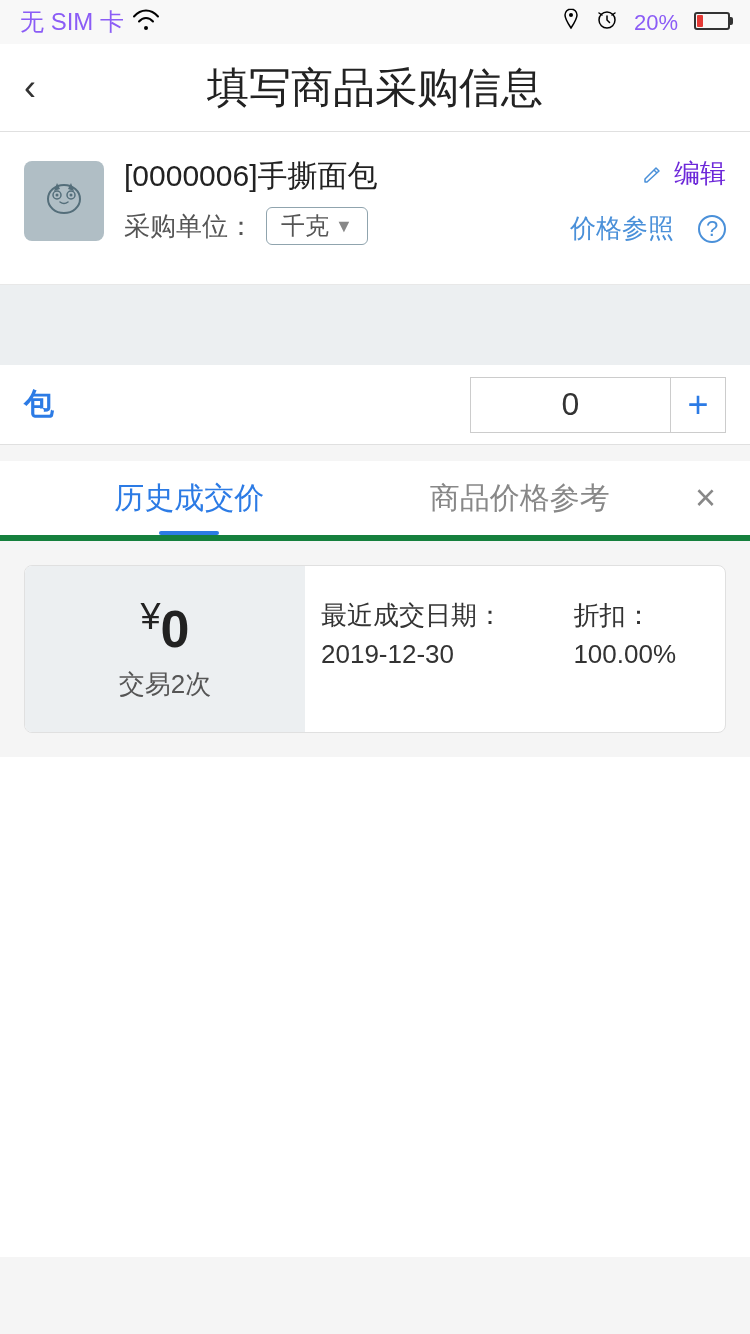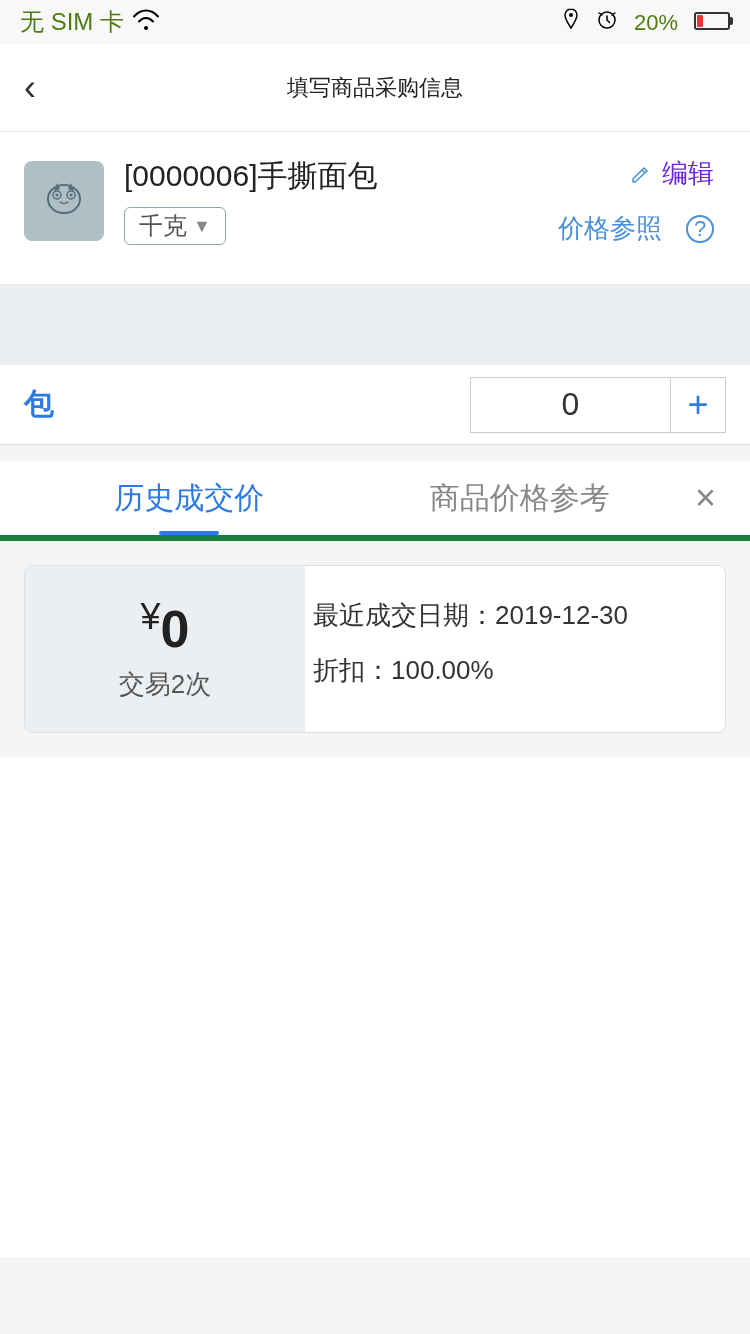--- a/index.html
+++ b/index.html
@@ -15,21 +15,21 @@
     
     .status-bar {
       width: 100%;
       height: 44px;
       background: #f8f8f8;
       display: flex;
       align-items: center;
       justify-content: space-between;
       padding: 0 20px;
       font-size: 26px;
-      color: #4d7c0f;
+      color: #8b5cf6;
     }
     .status-left {
       display: flex;
       align-items: center;
       gap: 8px;
       font-size: 24px;
     }
     .status-center {
       font-size: 28px;
       font-weight: 500;
@@ -81,29 +81,29 @@
       border-bottom: 1px solid #e0e0e0;
     }
     .nav-back {
       position: absolute;
       left: 24px;
       font-size: 36px;
       color: #333;
       cursor: pointer;
     }
     .nav-title {
-      font-size: 22px;
+      font-size: 42px;
       font-weight: 500;
       color: #222;
     }
 
     
     .product-card {
       background: #fff;
-      padding: 24px 36px 20px 24px;
+      padding: 24px 24px 20px 24px;
       margin-top: 0;
       border-bottom: 1px solid #e8e8e8;
     }
     .product-header {
       display: flex;
       align-items: flex-start;
       justify-content: space-between;
       margin-bottom: 18px;
     }
     .product-left {
@@ -306,23 +306,23 @@
       color: #222;
       vertical-align: super;
     }
     .history-trade-count {
       font-size: 26px;
       color: #555;
       margin-top: 8px;
     }
     .history-right {
       flex: 1;
-      padding: 30px 8px;
-      display: flex;
-      flex-direction: column;
+      padding: 30px 16px;
+      display: flex;
+      flex-direction: row;
       gap: 16px;
     }
     .history-detail-row {
       font-size: 26px;
       color: #333;
       line-height: 1.5;
     }
   </style>
 </head>
 <body>
@@ -380,20 +380,21 @@
             <circle cx="32" cy="24" r="1.5" fill="#546e7a"></circle>
             <path d="M21 31 Q25 34 29 31" stroke="#546e7a" stroke-width="1.5" fill="none" stroke-linecap="round"></path>
             <path d="M18 12 L15 20 L21 18z" fill="#546e7a"></path>
             <path d="M32 12 L35 20 L29 18z" fill="#546e7a"></path>
           </svg>
         </span>
       </div>
       <div class="product-info">
         <span class="product-name">[0000006]手撕面包</span>
         <div class="product-unit-row">
+          <span>采购单位：</span>
           <span class="unit-badge">
             <span>千克</span>
             <span class="unit-arrow">▼</span>
           </span>
         </div>
       </div>
     </div>
     <div style="display:flex;flex-direction:column;align-items:flex-end;gap:20px;">
       <span class="edit-link">
         <svg width="22" height="22" viewBox="0 0 22 22" fill="none" style="margin-right:4px;">

